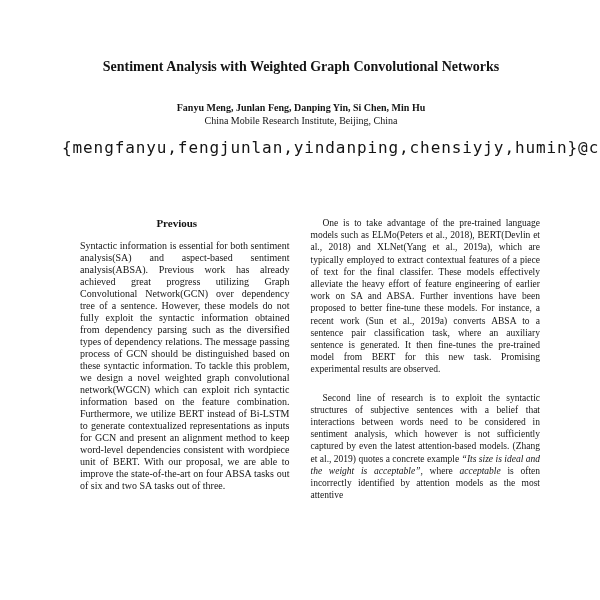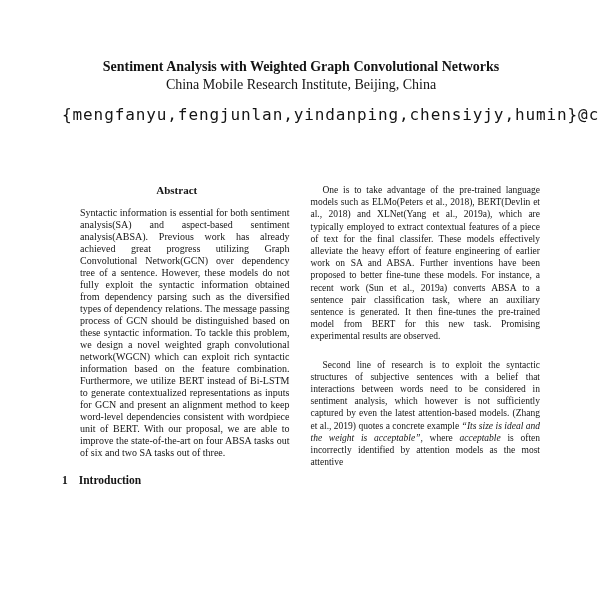--- a/index.html
+++ b/index.html
@@ -21,21 +21,21 @@
     margin-top: 12px;
     line-height: 17px;
   }
   .authors {
     font-size: 10px;
     font-weight: bold;
     text-align: center;
     margin-top: 27px;
   }
   .affiliation {
-    font-size: 14px;
+    font-size: 10px;
     text-align: center;
     margin-top: 2px;
   }
   .email {
     font-family: "DejaVu Sans Mono", monospace;
     font-size: 16px;
     letter-spacing: 0.9px;
     text-align: right;
     margin-top: 12px;
     white-space: nowrap;
@@ -75,30 +75,30 @@
   .indent { text-indent: 12px; }
   .italic { font-style: italic; }
 </style>
 </head>
 <body>
 
 <div class="page">
 
   <h1 class="title">Sentiment Analysis with Weighted Graph Convolutional Networks</h1>
 
+  <div class="authors">Fanyu Meng, Junlan Feng, Danping Yin, Si Chen, Min Hu</div>
   <div class="affiliation">China Mobile Research Institute, Beijing, China</div>
   <div class="email">{mengfanyu,fengjunlan,yindanping,chensiyjy,humin}@chinamobile.com</div>
 
   <div class="columns">
 
     <div class="col">
-      <div class="abstract-heading">Abstract</div>
+      <div class="abstract-heading">Previous</div>
       <p class="abstract-body">Syntactic information is essential for both sentiment analysis(SA) and aspect-based sentiment analysis(ABSA). Previous work has already achieved great progress utilizing Graph Convolutional Network(GCN) over dependency tree of a sentence. However, these models do not fully exploit the syntactic information obtained from dependency parsing such as the diversified types of dependency relations. The message passing process of GCN should be distinguished based on these syntactic information. To tackle this problem, we design a novel weighted graph convolutional network(WGCN) which can exploit rich syntactic information based on the feature combination. Furthermore, we utilize BERT instead of Bi-LSTM to generate contextualized representations as inputs for GCN and present an alignment method to keep word-level dependencies consistent with wordpiece unit of BERT. With our proposal, we are able to improve the state-of-the-art on four ABSA tasks out of six and two SA tasks out of three.</p>
 
-      <h2 class="section-heading"><span>1</span><span class="sec-title">Introduction</span></h2>
 
     </div>
 
     <div class="col">
       <p class="body-par indent">One is to take advantage of the pre-trained language models such as ELMo(Peters et al., 2018), BERT(Devlin et al., 2018) and XLNet(Yang et al., 2019a), which are typically employed to extract contextual features of a piece of text for the final classifer. These models effectively alleviate the heavy effort of feature engineering of earlier work on SA and ABSA. Further inventions have been proposed to better fine-tune these models. For instance, a recent work (Sun et al., 2019a) converts ABSA to a sentence pair classification task, where an auxiliary sentence is generated. It then fine-tunes the pre-trained model from BERT for this new task. Promising experimental results are observed.</p>
       <p class="body-par indent"><span>Second line of research is to exploit the syntactic structures of subjective sentences with a belief that interactions between words need to be considered in sentiment analysis, which however is not sufficiently captured by even the latest attention-based models. (Zhang et al., 2019) quotes a concrete example </span><span class="italic">“Its size is ideal and the weight is acceptable”</span><span>, where </span><span class="italic">acceptable</span><span> is often incorrectly identified by attention models as the most attentive</span></p>
     </div>
 
   </div>
 

